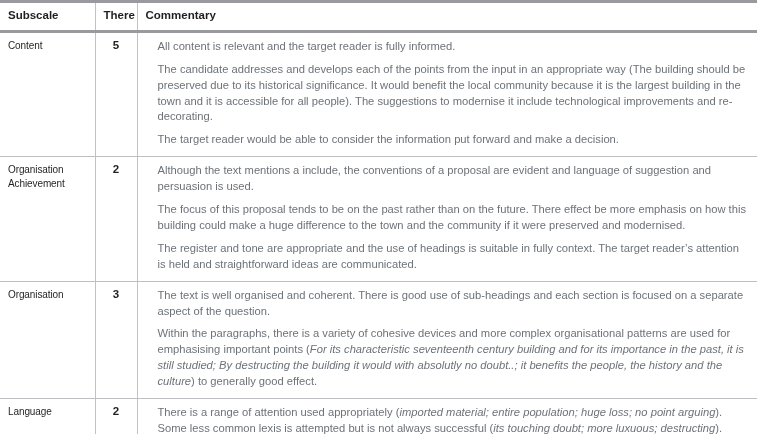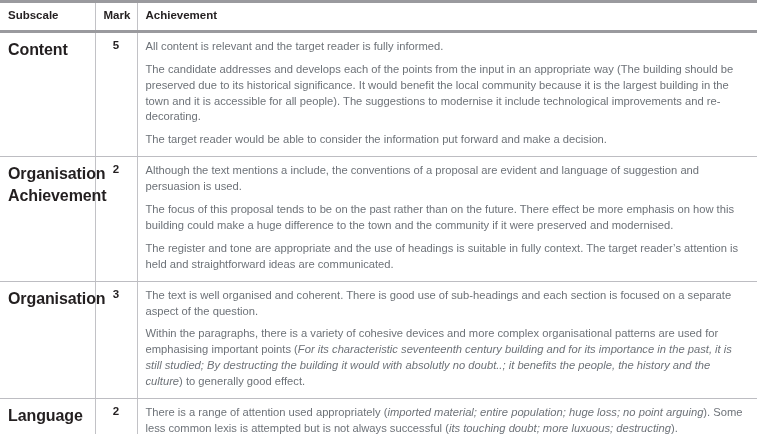--- a/index.html
+++ b/index.html
@@ -54,41 +54,41 @@
   tbody td {
     border-bottom: 1px solid #bdbdc2;
     padding: 6px 8px 8px 8px;
     vertical-align: top;
     background: #ffffff;
   }
   tbody tr:last-child td {
     border-bottom: 1px solid #bdbdc2;
   }
   td.cell-subscale {
-    font-weight: bold;
-    font-size: 16px;
+    font-weight: normal;
+    font-size: 10px;
     color: #231f20;
     line-height: 1.35;
     letter-spacing: -0.1px;
   }
   td.cell-mark {
     font-weight: bold;
     font-size: 11.5px;
     color: #231f20;
     text-align: center;
     border-left: 1px solid #c2c2c6;
   }
   td.cell-comment {
     border-left: 1px solid #c2c2c6;
     font-size: 11.2px;
     color: #6d7278;
     line-height: 1.42;
   }
   td.cell-comment p {
-    margin: 0 0 7px 0;
+    margin: 0 0 7px 12px;
   }
   td.cell-comment p:last-child {
     margin-bottom: 0;
   }
   td.cell-comment i, td.cell-comment em {
     font-style: italic;
   }
 </style>
 </head>
 <body>
@@ -96,22 +96,22 @@
 <div class="page">
   <table class="assess">
     <colgroup>
       <col class="c-subscale">
       <col class="c-mark">
       <col class="c-comment">
     </colgroup>
     <thead>
       <tr>
         <th class="th-subscale">Subscale</th>
-        <th class="th-mark">Mark</th>
-        <th class="th-comment">Achievement</th>
+        <th class="th-mark">There</th>
+        <th class="th-comment">Commentary</th>
       </tr>
     </thead>
     <tbody id="table-body">
         <tr>
           <td class="cell-subscale">Content</td>
           <td class="cell-mark">5</td>
           <td class="cell-comment">
             <p>All content is relevant and the target reader is fully informed.</p>
             <p>The candidate addresses and develops each of the points from the input in an appropriate way (The building should be preserved due to its historical significance. It would benefit the local community because it is the largest building in the town and it is accessible for all people). The suggestions to modernise it include technological improvements and re-decorating.</p>
             <p>The target reader would be able to consider the information put forward and make a decision.</p>

